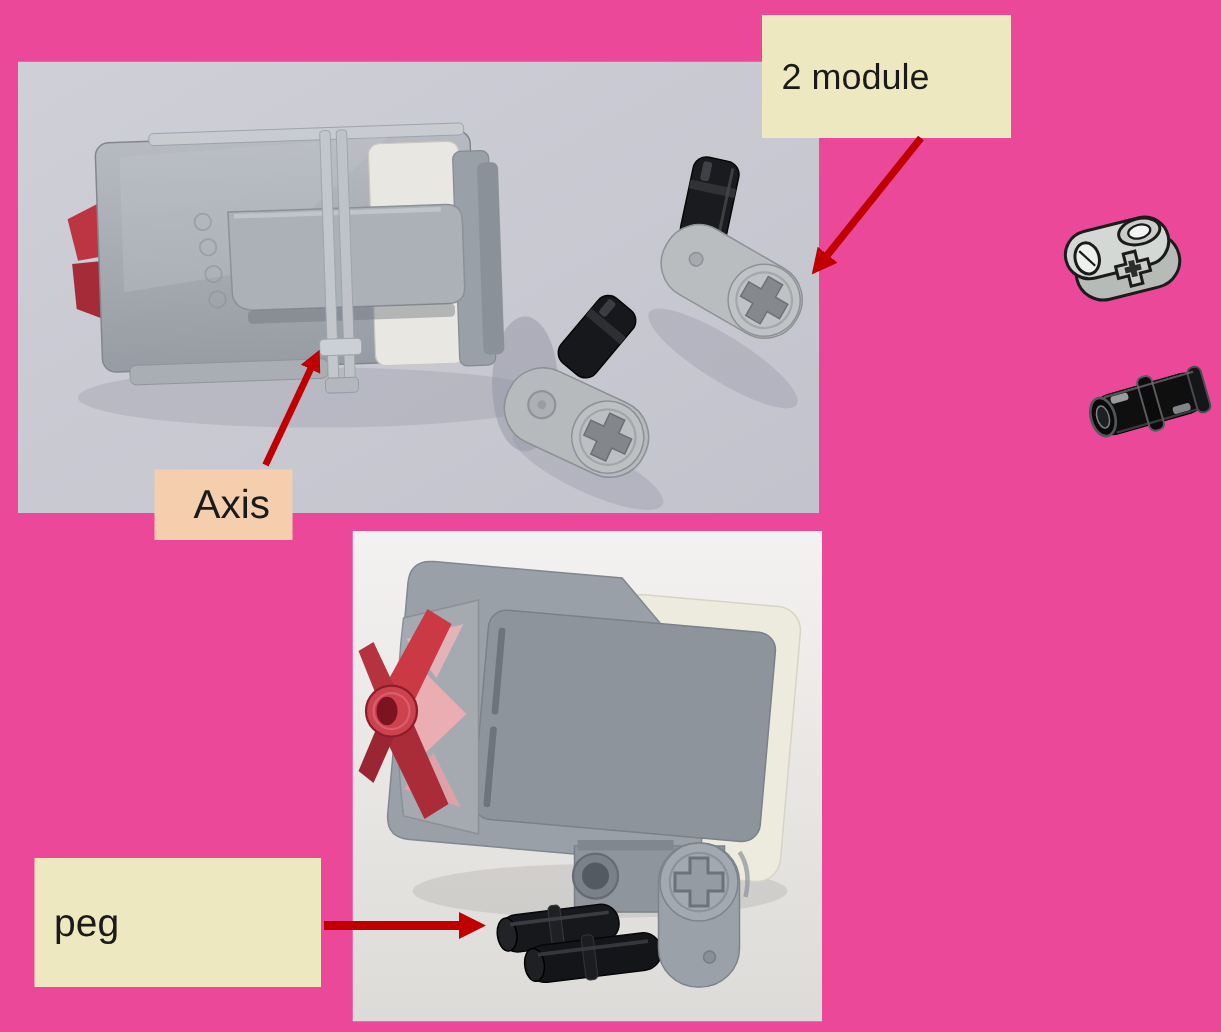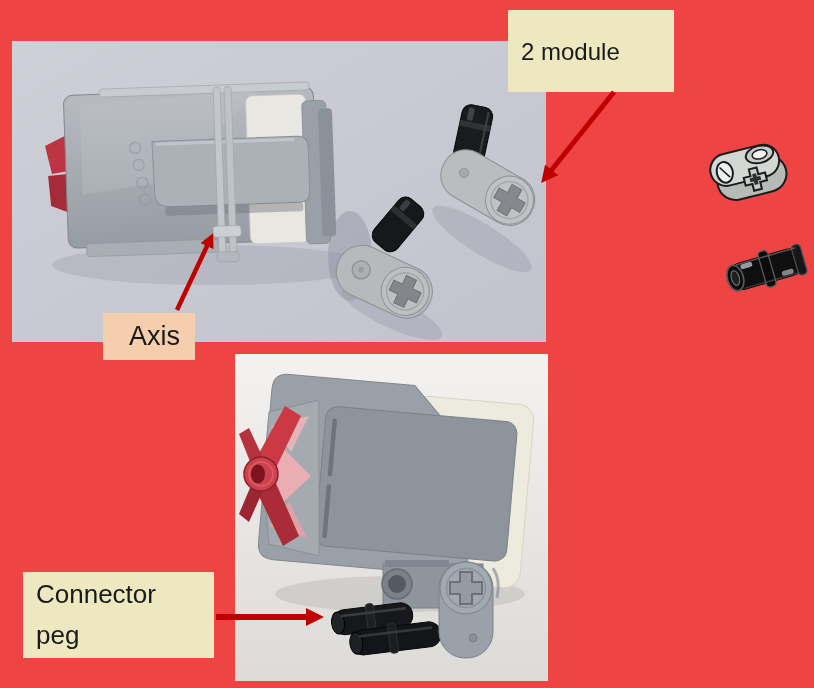--- a/index.html
+++ b/index.html
@@ -1,16 +1,16 @@
 <!DOCTYPE html>
 <html><head>
 <meta charset="utf-8">
 <style>
   html,body{margin:0;padding:0;background:#ffffff;}
-  .slide{position:relative;width:814px;height:688px;background:#ef4444;overflow:hidden;
+  .slide{position:relative;width:814px;height:688px;background:#ec4899;overflow:hidden;
          font-family:"Liberation Sans",sans-serif;}
   svg.abs{position:absolute;display:block;}
   .label{position:absolute;box-sizing:border-box;color:#1a1a1a;
          display:flex;flex-direction:column;justify-content:center;}
   .label span{display:block;white-space:nowrap;}
   .label-cross-block{left:508px;top:10px;width:166px;height:82px;
          font-size:24px;line-height:37px;padding-left:13px;background:#eee8c0;}
   .label-axis{left:103px;top:313px;width:92px;height:47px;
          font-size:27px;line-height:47px;padding-left:26px;background:#f5cfad;}
   .label-connector-peg{left:23px;top:572px;width:191px;height:86px;
@@ -189,21 +189,20 @@
 
   <div class="label label-cross-block" style="background-color: rgb(238, 232, 192);">
     <span>2 module</span>
   </div>
 
   <div class="label label-axis" style="background-color: rgb(245, 207, 173);">
     <span>Axis</span>
   </div>
 
   <div class="label label-connector-peg" style="background-color: rgb(238, 232, 192);">
-    <span>Connector</span>
     <span>peg</span>
   </div>
 
   <svg class="abs" style="left:528px;top:86px" width="100" height="108">
     <defs>
       <marker id="ah1" viewBox="0 0 6 6" refX="1" refY="3" markerWidth="3.4" markerHeight="3.4" orient="auto">
         <path d="M0,0 L6,3 L0,6 Z" fill="#c00000"></path>
       </marker>
     </defs>
     <line x1="86" y1="6" x2="22" y2="86" stroke="#c00000" stroke-width="5" marker-end="url(#ah1)"></line>

